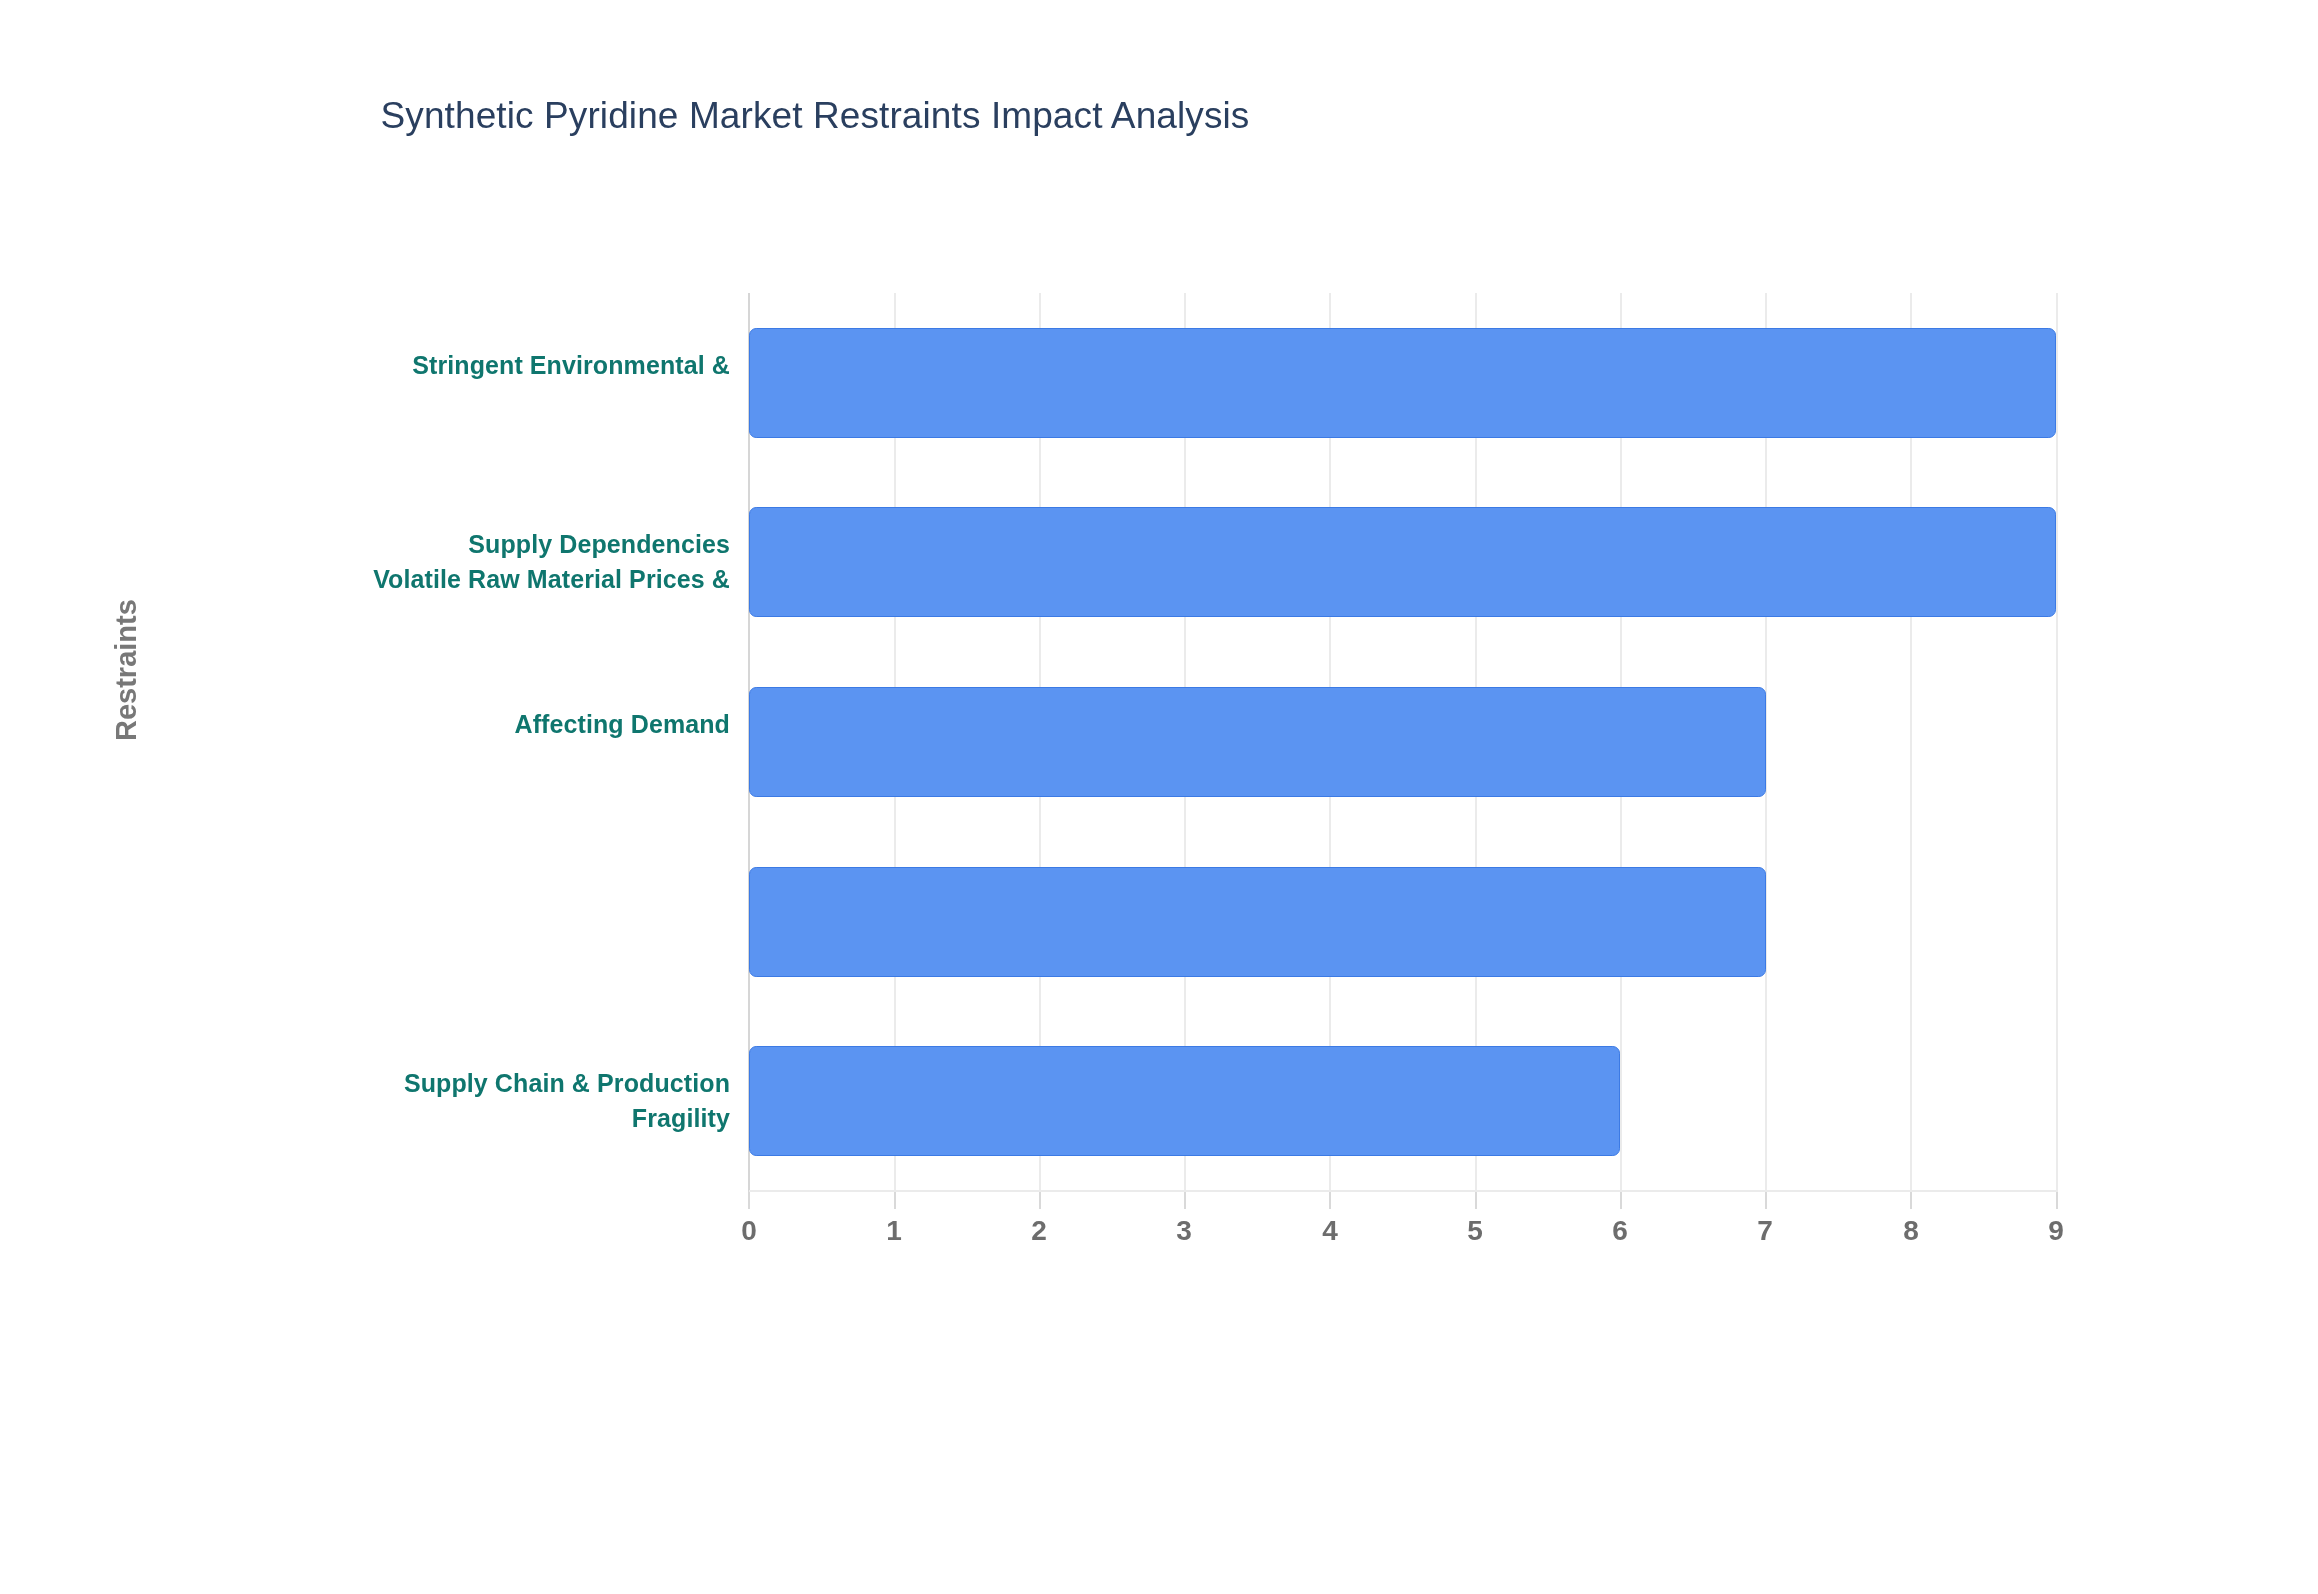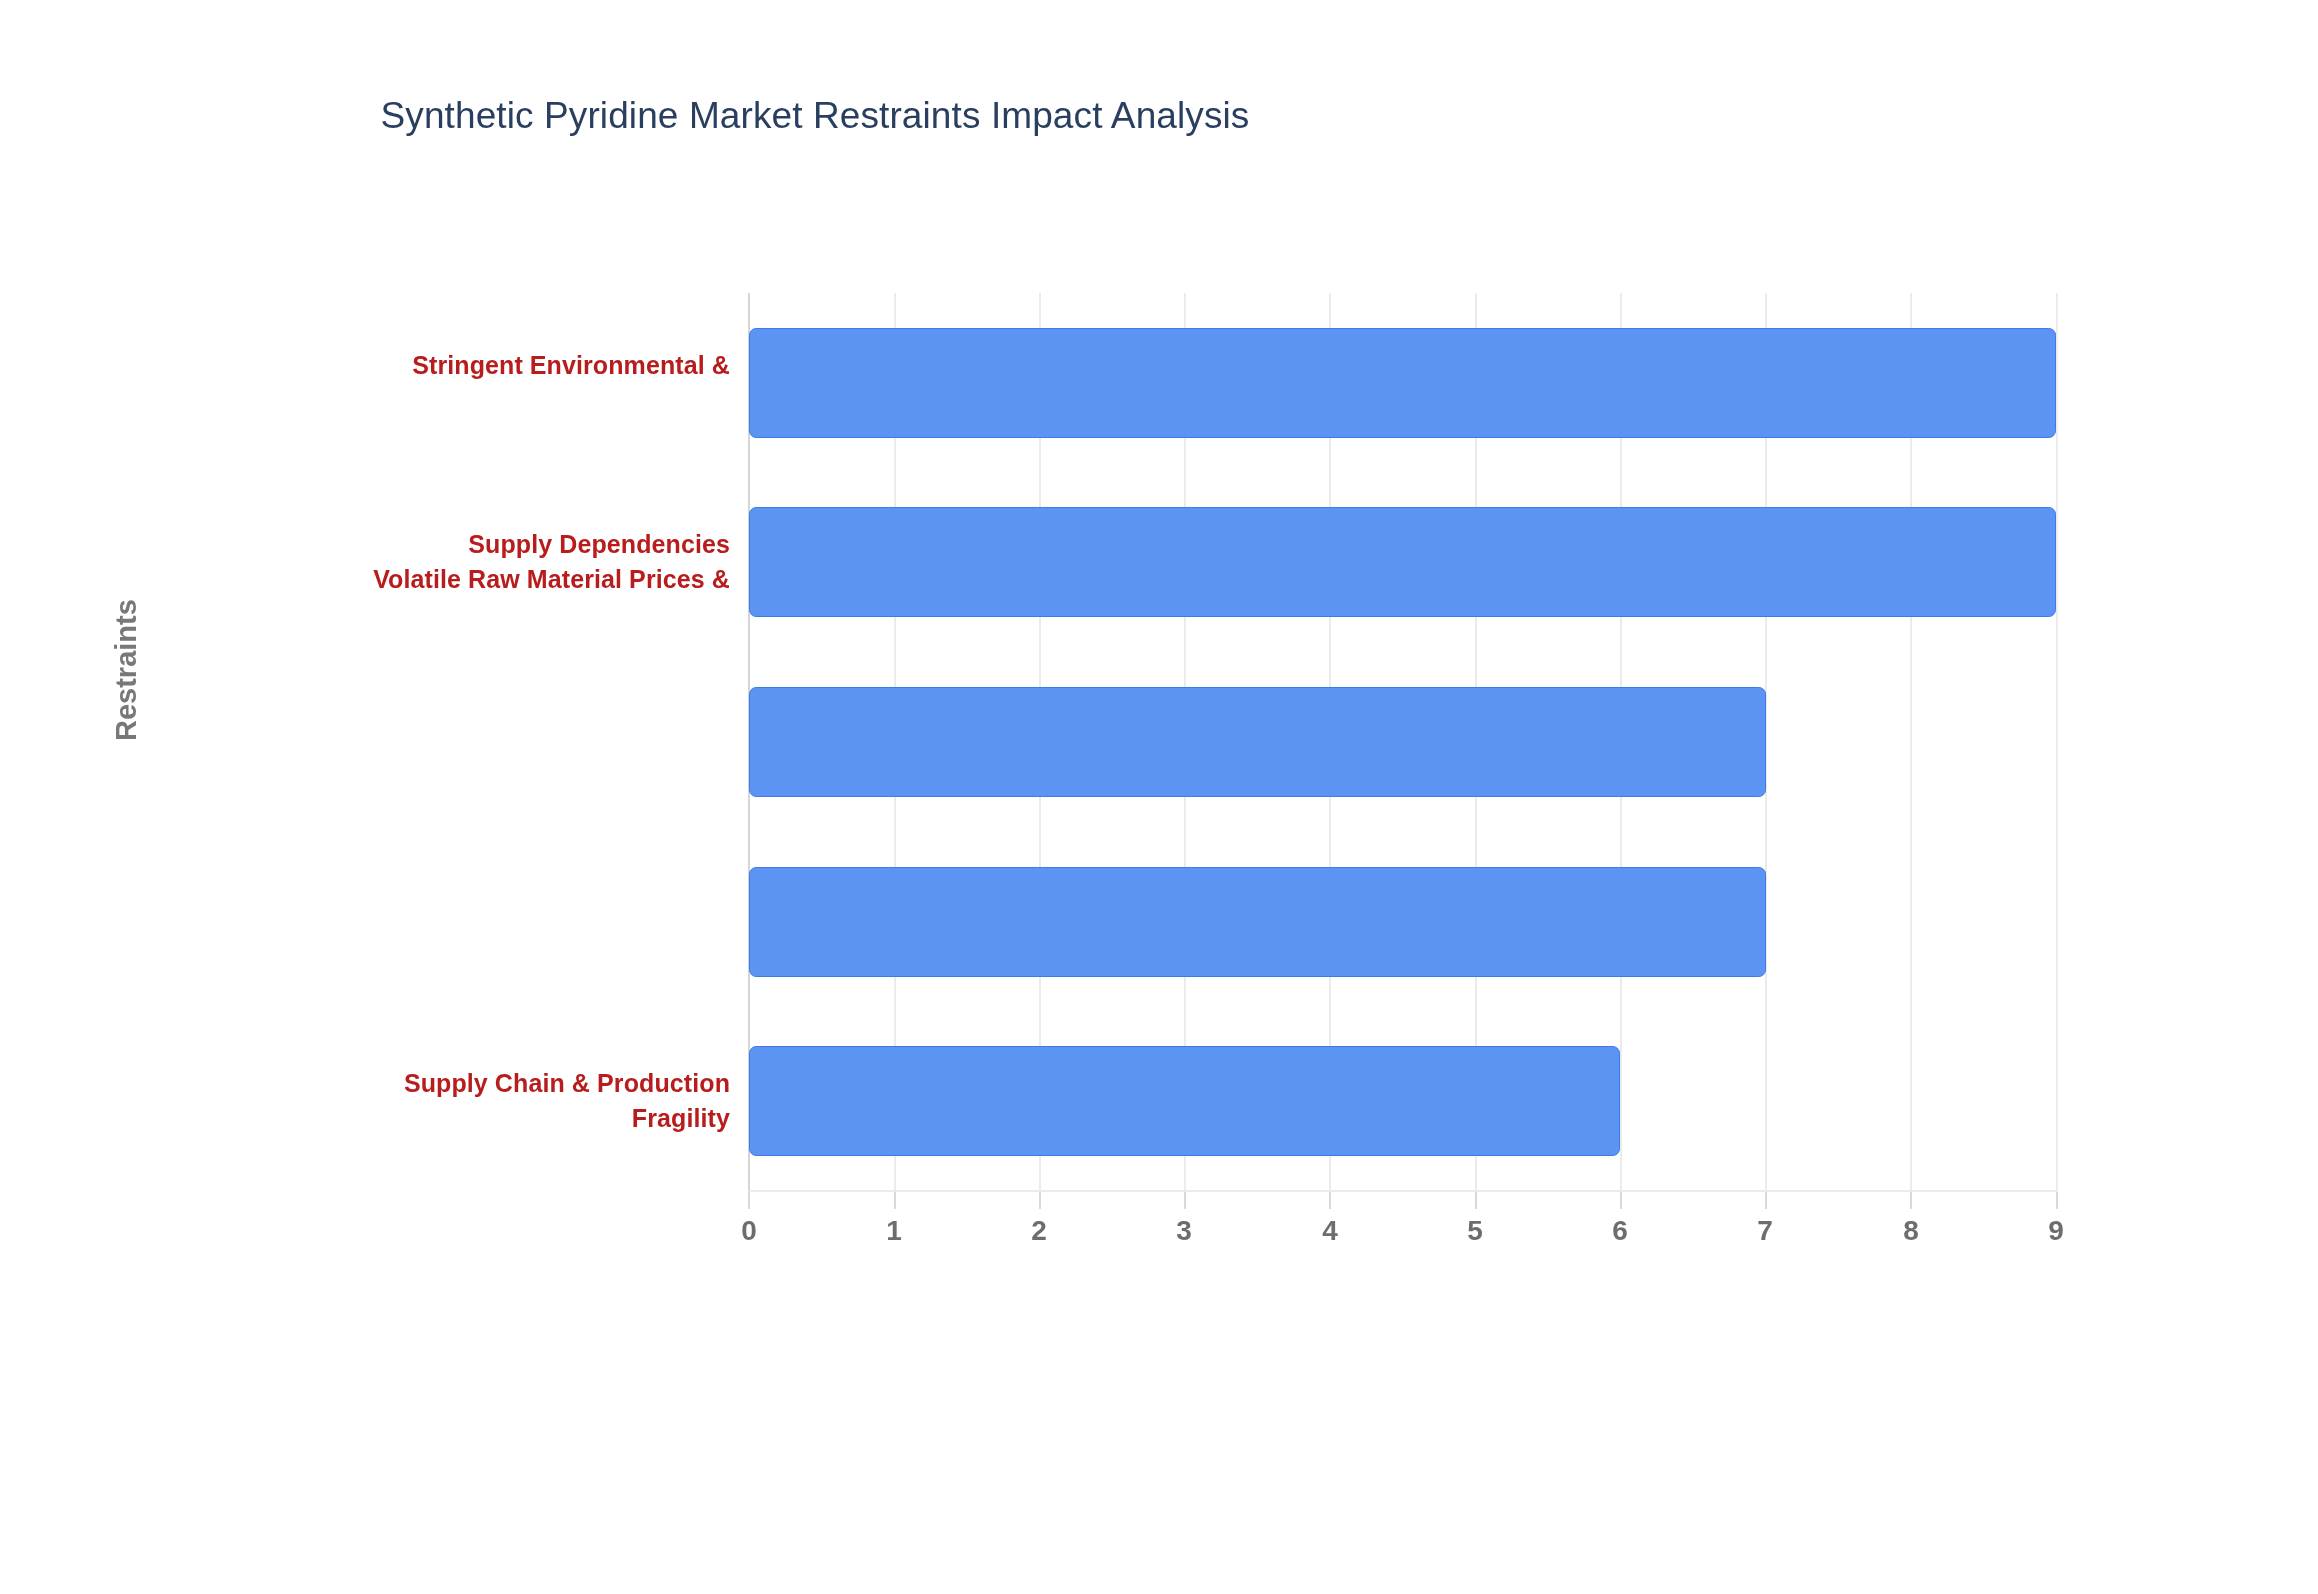--- a/index.html
+++ b/index.html
@@ -95,21 +95,21 @@
     box-sizing: border-box;
   }
 
   
   .ycat {
     position: absolute;
     right: 2319px;      
     text-align: right;
     font-size: 25px;
     font-weight: bold;
-    color: #b91c1c;
+    color: #0f766e;
     line-height: 35px;
     width: 543px;
     letter-spacing: 0.1px;
   }
 
   
   .xtick {
     position: absolute;
     top: 1215px;
     width: 72px;
@@ -206,20 +206,21 @@
     </div>
   <div id="ycat-layer">
       <div class="ycat" style="left: 187px; right: auto; top: 348px;">
         <div>Stringent Environmental &amp;</div>
       </div>
       <div class="ycat" style="left: 187px; right: auto; top: 527px;">
         <div>Supply Dependencies</div>
         <div>Volatile Raw Material Prices &amp;</div>
       </div>
       <div class="ycat" style="left: 187px; right: auto; top: 707px;">
+        <div>Affecting Demand</div>
       </div>
       <div class="ycat" style="left: 187px; right: auto; top: 886px;">
       </div>
       <div class="ycat" style="left: 187px; right: auto; top: 1066px;">
         <div>Supply Chain &amp; Production</div>
         <div>Fragility</div>
       </div>
     </div>
 
 

